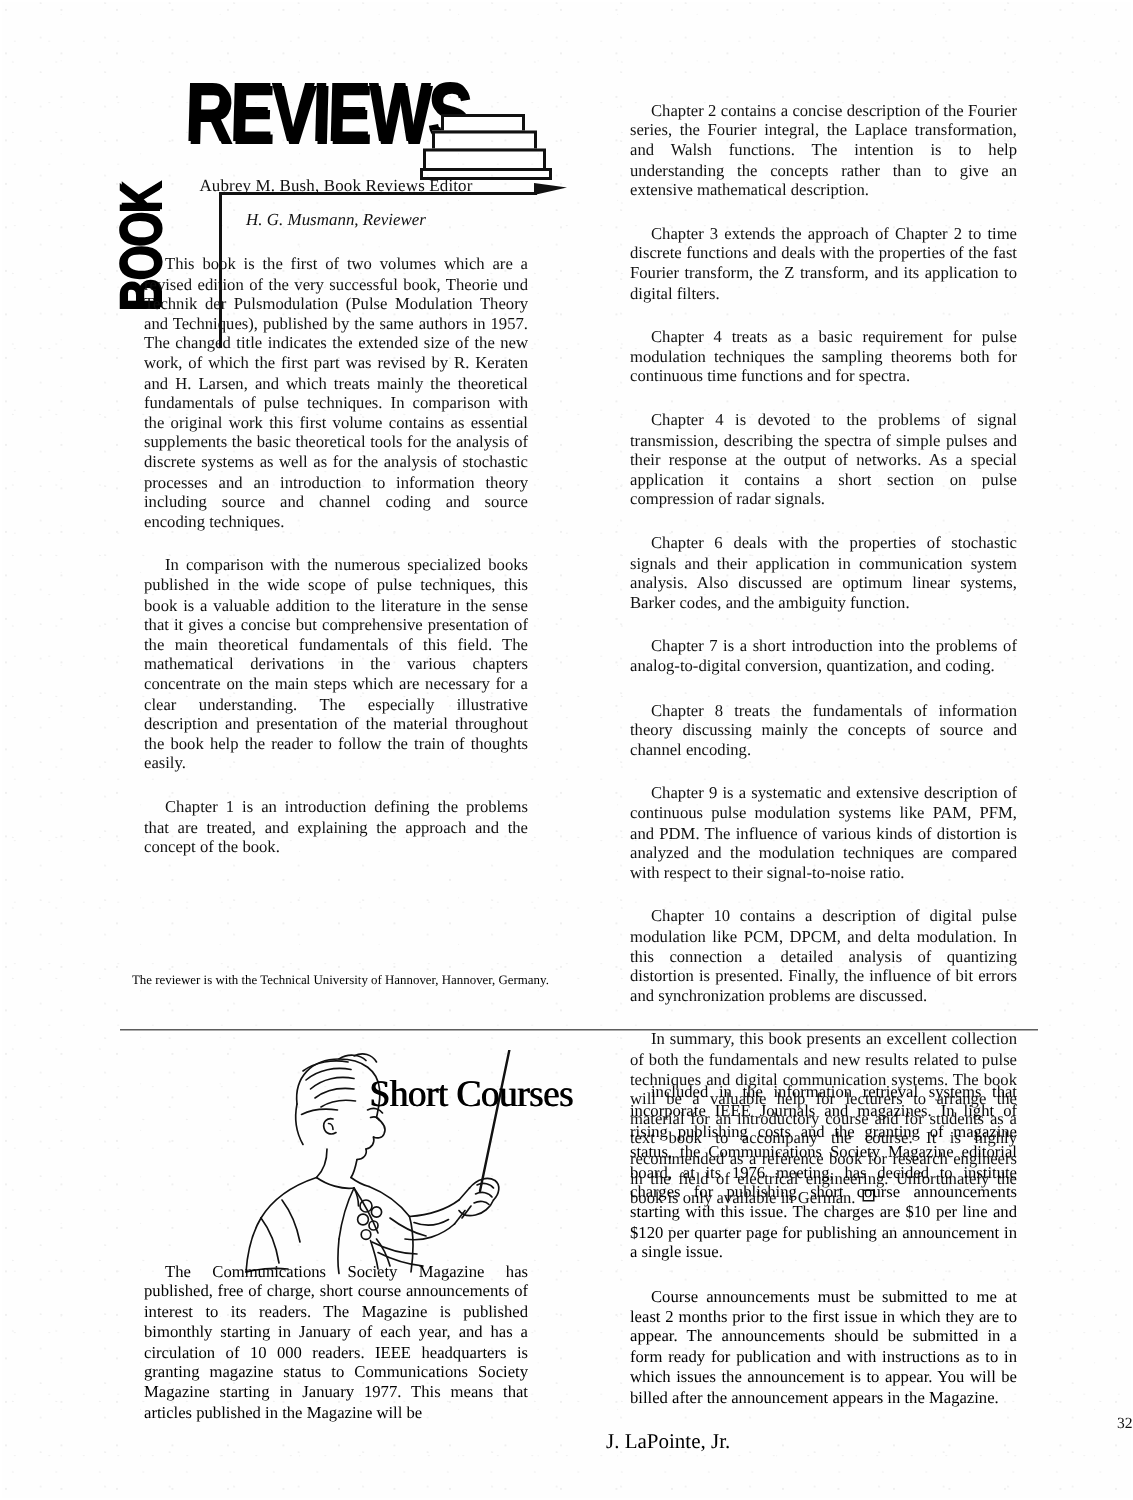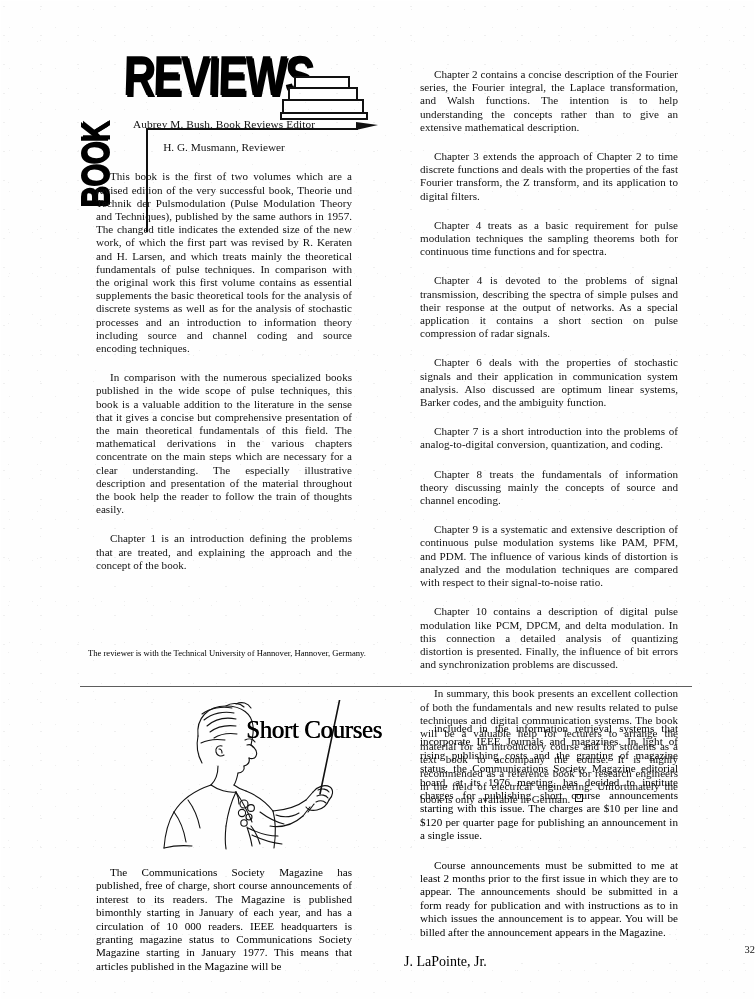--- a/index.html
+++ b/index.html
@@ -138,20 +138,21 @@
     font-size: 11.3px;
     line-height: 14.4px;
     margin: 0 0 3px 0;
     padding-left: 4px;
   }
   .book-title .norm { font-weight: normal; }
   .reviewer-line {
     text-align: center;
     font-size: 11.3px;
     margin: 8px 0 12px 0;
+    font-style: italic;
   }
   p.body {
     margin: 16px;
     text-indent: 14px;
     text-align: justify;
     hyphens: none;
   }
 
   .footnote {
     position: absolute;
@@ -192,21 +193,21 @@
     font-family: "Liberation Serif", "DejaVu Serif", serif;
     font-weight: normal;
     font-size: 25px;
     letter-spacing: -.4px;
     color: #000;
     text-shadow: .6px 0 0 #000;
   }
   .sc-illus { position: absolute; left: 152px; top: 700px; width: 190px; height: 150px; }
 
   .sc-col { position: absolute; width: 288px; font-size: 11.1px; line-height: 13.4px; text-align: justify; }
-  .sc-left  { left: 80px;  top: 850px; }
+  .sc-left  { left: 80px;  top: 826px; }
   .sc-right { left: 404px; top: 706px; width: 290px; }
 
   .signature {
     margin-top: 8px;
     font-size: 14px;
     line-height: 14px;
     position: relative;
   }
   .signature .role { font-style: italic; margin-top: 47px; }
 

